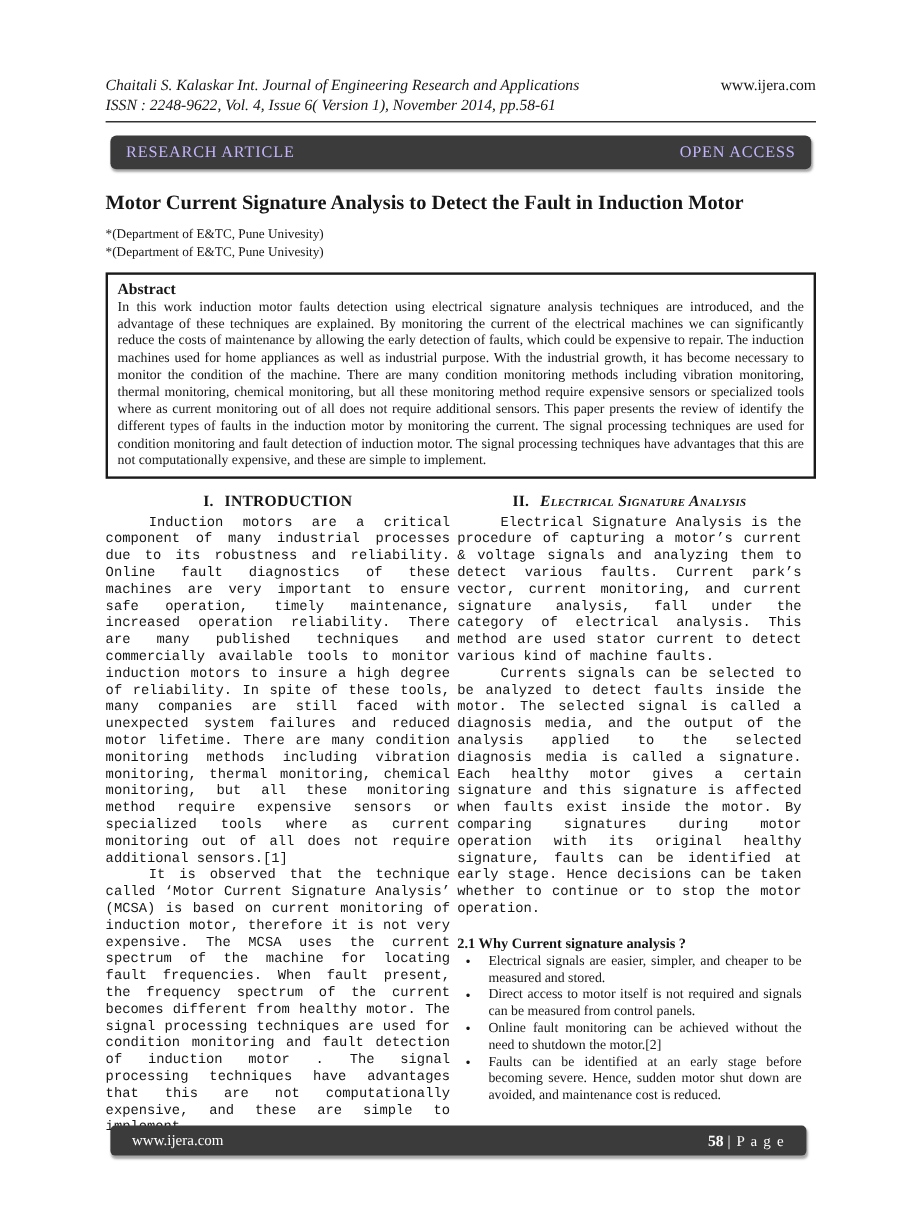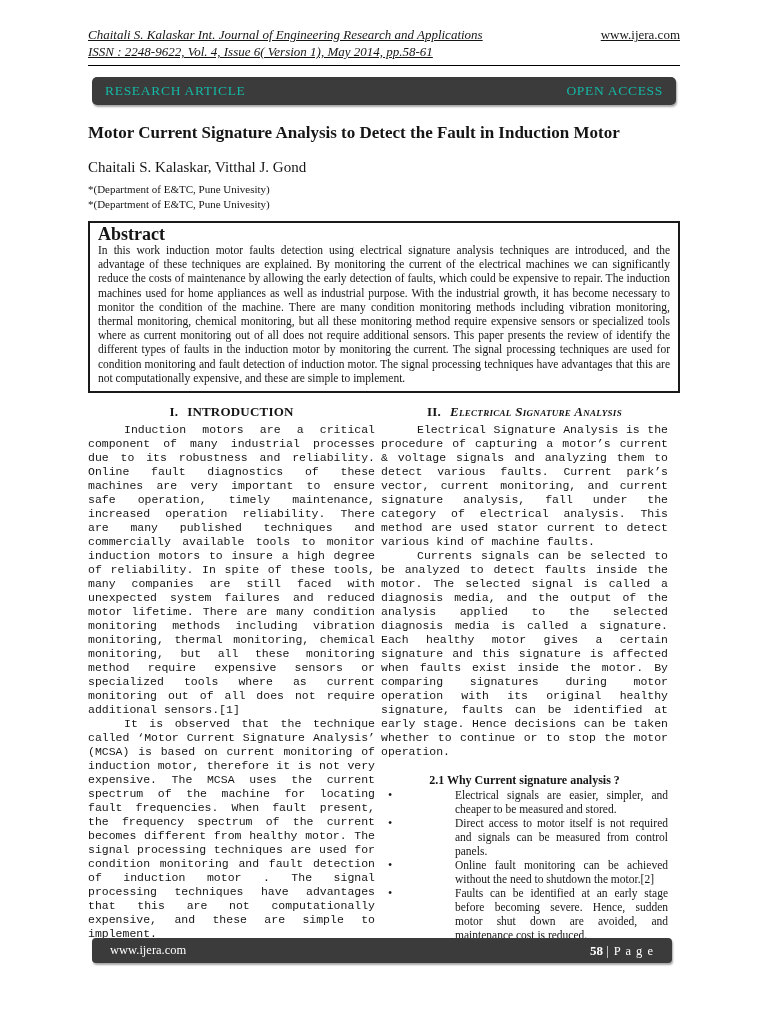--- a/index.html
+++ b/index.html
@@ -10,29 +10,29 @@
     font-family: "Liberation Serif", "DejaVu Serif", serif;
     color: #151515;
     overflow: hidden;
   }
   .page {
     position: absolute;
     left: 88px; top: 0;
     width: 592px;
   }
   
-  .hdr { margin-top: 26px; font-style: italic; font-size: 13px; line-height: 17px; text-decoration: underline; }
+  .hdr { margin-top: 62px; font-style: italic; font-size: 13px; line-height: 17px; }
   .hdr-row { display: flex; justify-content: space-between; align-items: baseline; }
   .hdr-site { font-style: normal; font-size: 13px; }
   .hdr-rule { border: 0; border-top: 1.8px solid #000; margin: 5px 0 0 0; }
   
   .banner {
     margin: 11px 4px 0 4px;
     background: #3b3b3b;
-    color: #14b8a6;
+    color: #c4b5fd;
     border-radius: 5px;
     height: 28px;
     display: flex; align-items: center; justify-content: space-between;
     padding: 0 13px;
     font-size: 13.5px; letter-spacing: 0.7px;
     box-shadow: 1px 2px 2px rgba(0,0,0,0.35);
   }
   
   .title {
     margin-top: 15px;
@@ -43,39 +43,39 @@
   .authors { margin-top: 13px; font-size: 15px; }
   .affils { margin-top: 6px; font-size: 11px; line-height: 15px; }
   
   .abstract-box {
     margin-top: 9px;
     border: 2px solid #1a1a1a;
     padding: 3px 8px 6px 8px;
     font-size: 11.5px; line-height: 14.2px;
     text-align: justify;
   }
-  .abstract-heading { font-size: 18px; font-weight: bold; line-height: 17px; }
+  .abstract-heading { font-size: 13px; font-weight: bold; line-height: 17px; }
   .kw b { font-size: 12.5px; }
   
   .columns { display: flex; gap: 6px; margin-top: 12px; }
   .col { width: 287px; font-size: 11.5px; line-height: 14px; text-align: justify; }
   .sec-heading {
     text-align: center; font-weight: bold; font-size: 13px;
     margin-bottom: 4px; letter-spacing: 0.2px;
   }
   .sec-num { margin-right: 9px; }
   .smallcaps { font-variant: small-caps; letter-spacing: 0.3px; font-style: italic; }
   .col p { margin: 0; text-indent: 36px; font-family: Liberation Mono, monospace; }
   .subheading {
     font-weight: bold; margin-top: 14px; margin-bottom: 1px;
-    text-indent: 0 !important; text-align: center; font-size: 12px;
+    text-indent: 0 !important; text-align: left; font-size: 12px;
   }
   .bullet { display: flex; }
   .bullet .marker { flex: 0 0 26px; padding-left: 7px; box-sizing: border-box; font-size: 12px; }
-  .bullet .btext { flex: 1; text-align: justify; margin-left: 48px; }
+  .bullet .btext { flex: 1; text-align: justify; }
   
   .footer-bar {
     position: absolute;
     left: 92px; top: 938px;
     width: 580px; height: 25px;
     box-sizing: border-box;
     background: #3b3b3b; color: #ffffff;
     border-radius: 4px;
     display: flex; align-items: center; justify-content: space-between;
     padding: 0 18px;
@@ -88,32 +88,31 @@
 </head>
 <body>
 
 <div class="page">
 
   <div class="hdr">
     <div class="hdr-row">
       <span>Chaitali S. Kalaskar Int. Journal of Engineering Research and Applications</span>
       <span class="hdr-site">www.ijera.com</span>
     </div>
-    <div>ISSN : 2248-9622, Vol. 4, Issue 6( Version 1), May 2014, pp.58-61</div>
+    <div>ISSN : 2248-9622, Vol. 4, Issue 6( Version 1), November 2014, pp.58-61</div>
     <hr class="hdr-rule">
   </div>
 
   <div class="banner">
     <span>RESEARCH ARTICLE</span>
     <span>OPEN ACCESS</span>
   </div>
 
   <div class="title">Motor Current Signature Analysis to Detect the Fault in Induction Motor</div>
 
-  <div class="authors">Chaitali S. Kalaskar, Vitthal J. Gond</div>
 
   <div class="affils">
     <div>*(Department of E&amp;TC, Pune Univesity)</div>
     <div>*(Department of E&amp;TC, Pune Univesity)</div>
   </div>
 
   <div class="abstract-box">
     <div class="abstract-heading">Abstract</div>
     <div>In this work induction motor faults detection using electrical signature analysis techniques are introduced, and the advantage of these techniques are explained. By monitoring the current of the electrical machines we can significantly reduce the costs of maintenance by allowing the early detection of faults, which could be expensive to repair. The induction machines used for home appliances as well as industrial purpose. With the industrial growth, it has become necessary to monitor the condition of the machine. There are many condition monitoring methods including vibration monitoring, thermal monitoring, chemical monitoring, but all these monitoring method require expensive sensors or specialized tools where as current monitoring out of all does not require additional sensors. This paper presents the review of identify the different types of faults in the induction motor by monitoring the current. The signal processing techniques are used for condition monitoring and fault detection of induction motor. The signal processing techniques have advantages that this are not computationally expensive, and these are simple to implement.</div>
   </div>

